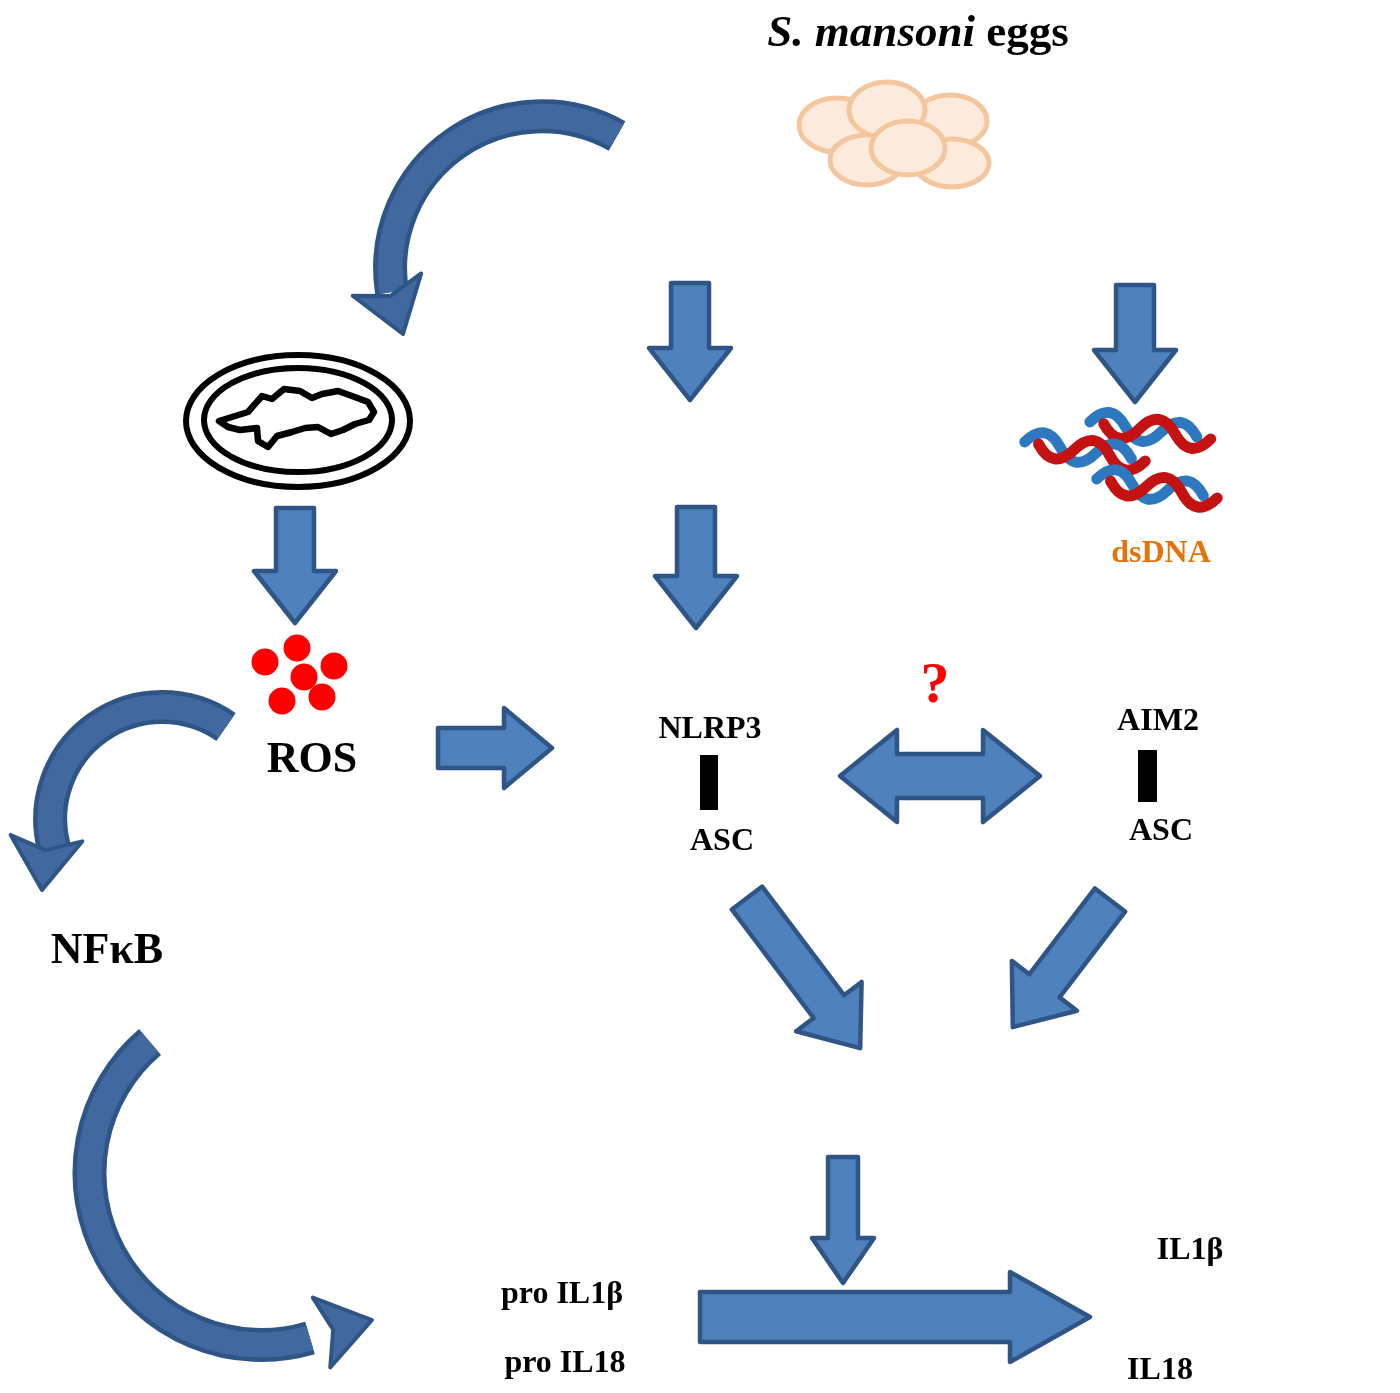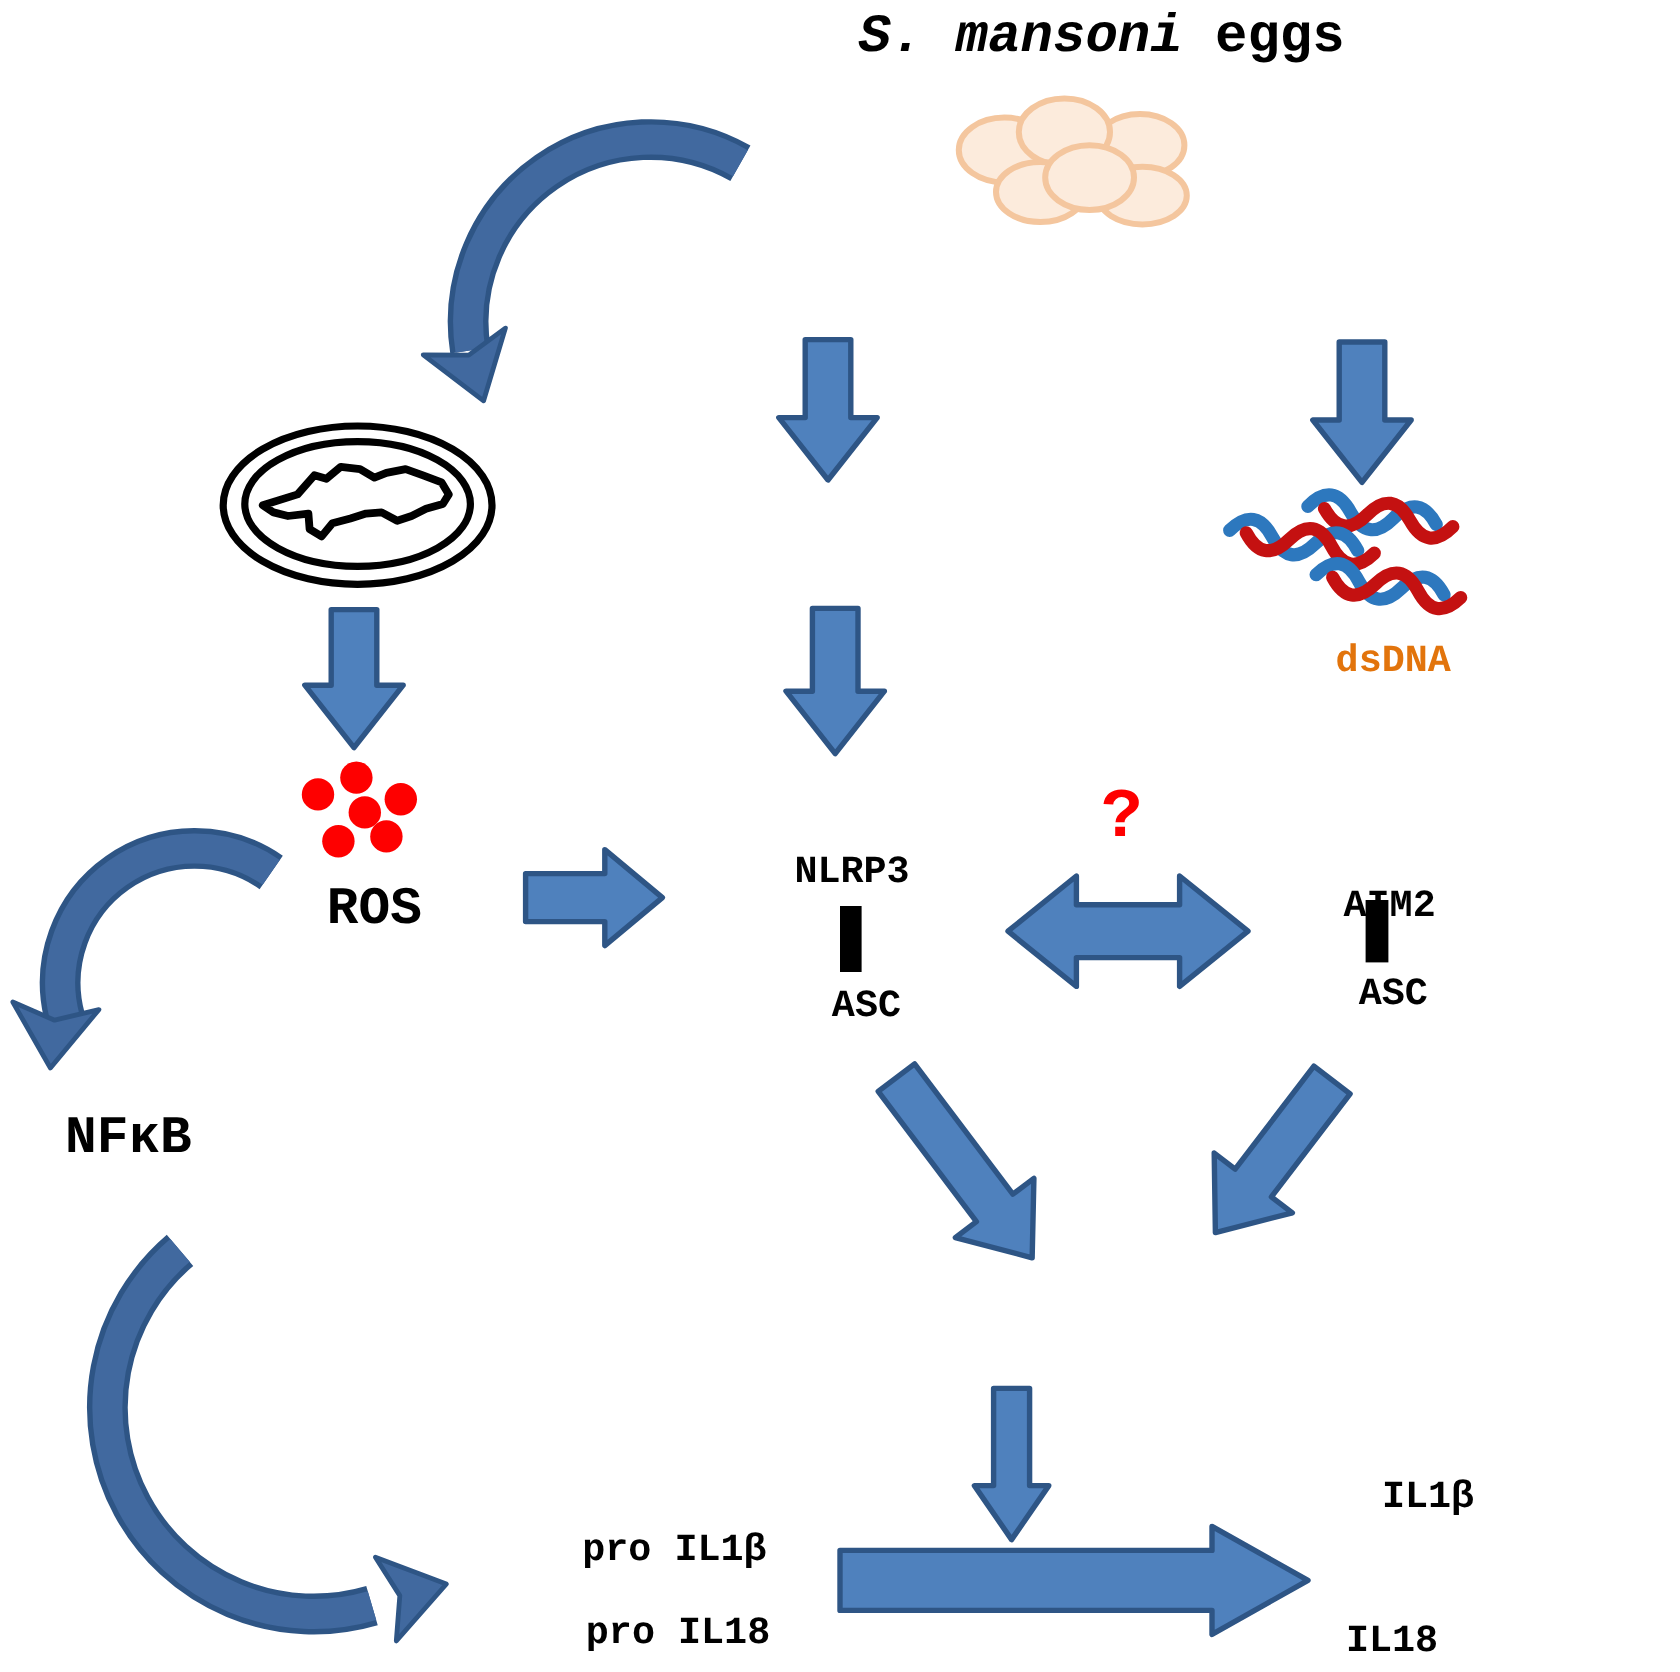--- a/index.html
+++ b/index.html
@@ -4,21 +4,21 @@
 <style>
   :root{
     --arrow_fill:#4f81bd; --arrow_border:#2e5585; --curved_fill:#41699f;
     --ros_red:#fe0000; --question_red:#fe0000; --dsdna_orange:#e2740c;
     --dna_blue:#2d78be; --dna_red:#c41111; --egg_fill:#fcebdc; --egg_stroke:#f4c69e;
     --ink:#000000; --background:#ffffff;
   }
   html,body{margin:0;padding:0;background:var(--background);}
   .canvas{
     position:relative;width:1252px;height:1393px;background:var(--background);
-    font-family:Liberation Mono, monospace;overflow:hidden;
+    font-family:Liberation Serif, serif;overflow:hidden;
   }
   .layer{position:absolute;left:0;top:0;}
   .label{
     position:absolute;transform:translate(-50%,-50%);
     font-weight:bold;color:var(--ink);white-space:nowrap;line-height:1;
   }
   .title{font-size:45px;}
   .title .species{font-style:italic;}
   .big{font-size:44px;}
   .mid{font-size:32px;}
@@ -154,21 +154,21 @@
     <span class="species">S. mansoni</span>
     <span>eggs</span>
   </div>
 
   <div class="label big" style="left:312px;top:758px;">ROS</div>
   <div class="label big" style="left:107px;top:949px;">NFκB</div>
 
   <div class="label mid" style="left:710px;top:727px;">NLRP3</div>
   <div class="label mid" style="left:722px;top:839px;">ASC</div>
 
-  <div class="label mid" style="left:1158px;top:755px;">AIM2</div>
+  <div class="label mid" style="left:1158px;top:719px;">AIM2</div>
   <div class="label mid" style="left:1161px;top:829px;">ASC</div>
 
   <div class="label orange" style="left:1161px;top:551px;">dsDNA</div>
 
   <div class="label qmark" style="left:1320px;top:453px;">?</div>
   <div class="label qmark" style="left:935px;top:683px;">?</div>
 
 
   <div class="label mid" style="left:562px;top:1292px;">pro IL1β</div>
   <div class="label mid" style="left:565px;top:1361px;">pro IL18</div>

